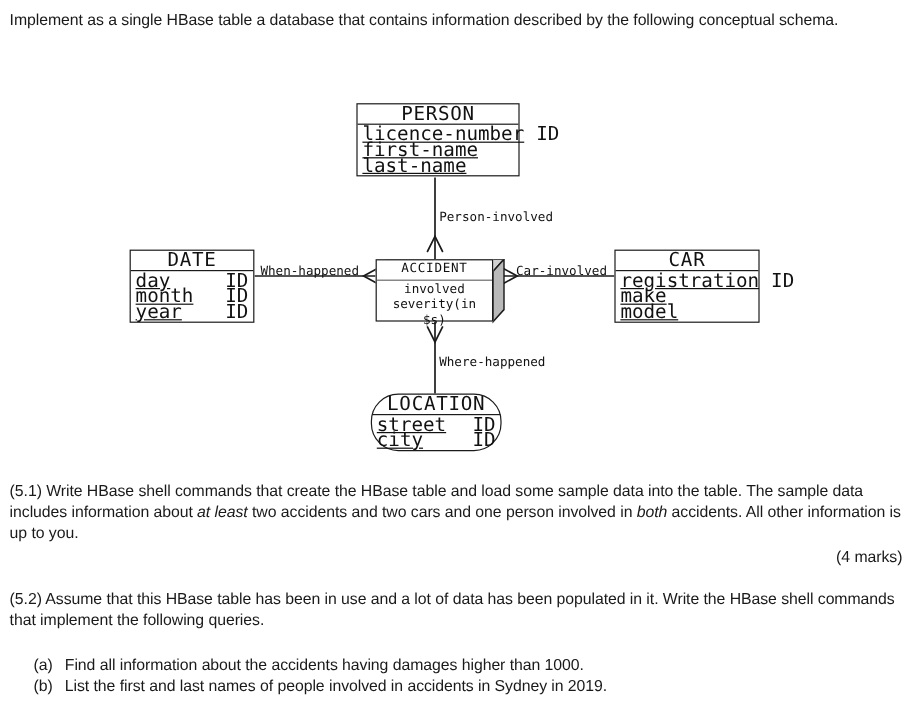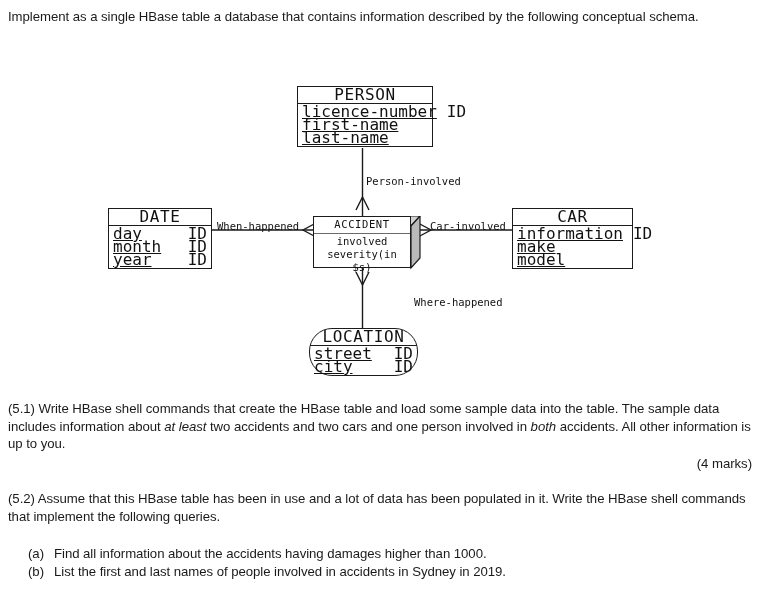--- a/index.html
+++ b/index.html
@@ -191,21 +191,21 @@
         <div>involved</div>
         <div>severity(in $s)</div>
       </div>
     </div>
   </div>
 
   <div class="ent-box" id="car-box" style="left:512px; top:138px; width:121px;">
     <div class="ent-title">CAR</div>
     <div class="ent-attrs">
       <div class="attr-row">
-        <span class="attr-key">information</span>
+        <span class="attr-key">registration</span>
         <span class="attr-id">ID</span>
       </div>
       <div class="attr-row">
         <span class="attr-key">make</span>
         <span class="attr-id"></span>
       </div>
       <div class="attr-row">
         <span class="attr-key">model</span>
         <span class="attr-id"></span>
       </div>
@@ -222,21 +222,21 @@
       <div class="attr-row">
         <span class="attr-key">city</span>
         <span class="attr-id">ID</span>
       </div>
     </div>
   </div>
 
   <div class="rel-label" style="left:366px; top:105px;">Person-involved</div>
   <div class="rel-label" style="left:217px; top:150px;">When-happened</div>
   <div class="rel-label" style="left:418px; top:150px;margin-left:12px;">Car-involved</div>
-  <div class="rel-label" style="left:366px; top:226px;margin-left:48px;">Where-happened</div>
+  <div class="rel-label" style="left:366px; top:226px;">Where-happened</div>
 </div>
 
 <div class="prose" id="q51-text">
   <span>(5.1) Write HBase shell commands that create the HBase table and load some sample data into the table. The sample data includes information about </span><i>at least</i><span> two accidents and two cars and one person involved in </span><i>both</i><span> accidents. All other information is up to you.</span>
 </div>
 
 <div class="prose" id="q51-marks">
   <span>(4 marks)</span>
 </div>
 

